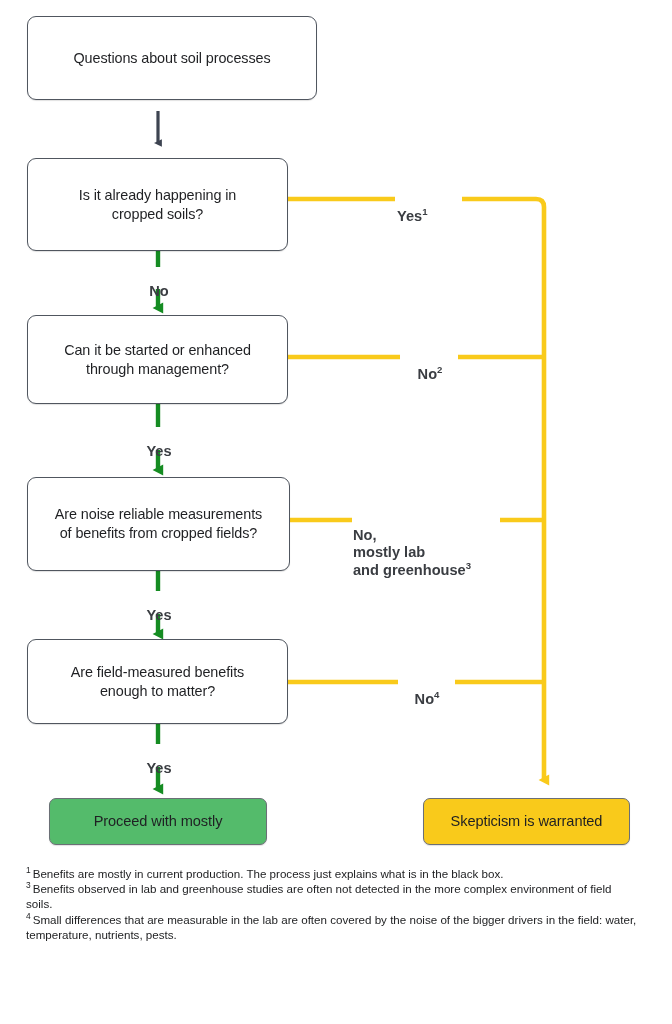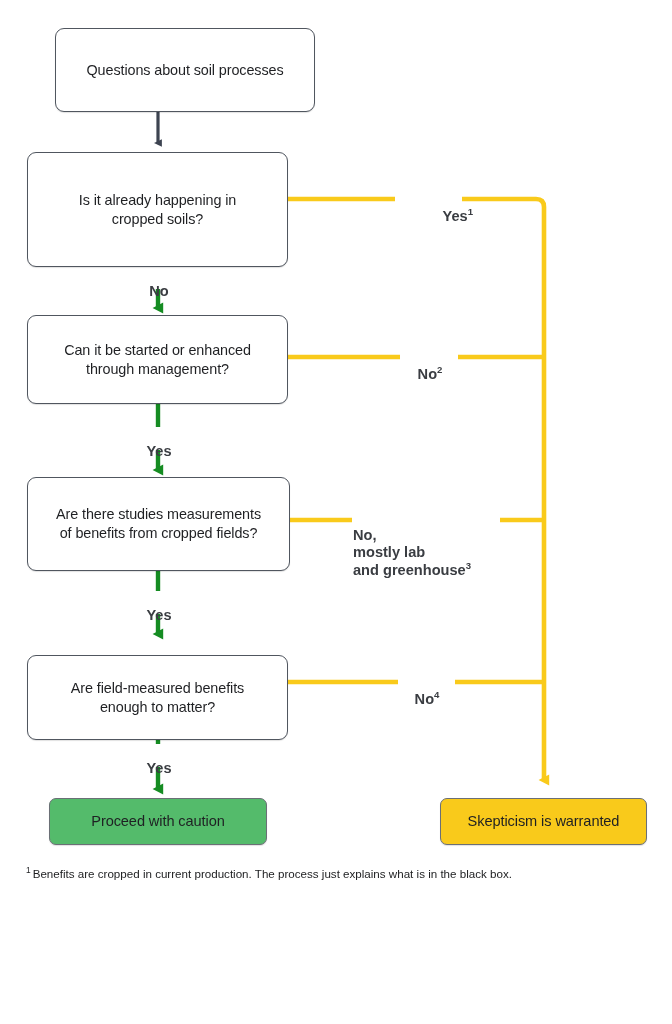--- a/index.html
+++ b/index.html
@@ -138,57 +138,57 @@
     <line x1="290" y1="520" x2="352" y2="520" stroke="#f9ca1b" stroke-width="4.6"></line>
     <line x1="500" y1="520" x2="545" y2="520" stroke="#f9ca1b" stroke-width="4.6"></line>
   </g>
 
   <g>
     <line x1="288" y1="682" x2="398" y2="682" stroke="#f9ca1b" stroke-width="4.6"></line>
     <line x1="455" y1="682" x2="545" y2="682" stroke="#f9ca1b" stroke-width="4.6"></line>
   </g>
 </svg>
 
-<div class="node" style="left:27px; top:28px; width:260px; height:84px;margin-left:28px;">
+<div class="node" style="left:27px; top:16px; width:290px; height:84px;">
   <span class="node-text">Questions about soil processes</span>
 </div>
 
-<div class="node" style="left:27px; top:152px; width:261px; height:115px;">
+<div class="node" style="left:27px; top:158px; width:261px; height:93px;">
   <span class="node-text">Is it already happening in
 cropped soils?</span>
 </div>
 
 <div class="node" style="left:27px; top:315px; width:261px; height:89px;justify-content:center;">
   <span class="node-text">Can it be started or enhanced
 through management?</span>
 </div>
 
 <div class="node" style="left:27px; top:477px; width:263px; height:94px;">
-  <span class="node-text">Are there studies measurements
+  <span class="node-text">Are noise reliable measurements
 of benefits from cropped fields?</span>
 </div>
 
-<div class="node" style="left:27px; top:639px; width:261px; height:85px;margin-top:16px;">
+<div class="node" style="left:27px; top:639px; width:261px; height:85px;">
   <span class="node-text">Are field-measured benefits
 enough to matter?</span>
 </div>
 
 <div class="node terminal green" style="left:49px; top:798px; width:218px; height:47px;">
-  <span class="node-text">Proceed with caution</span>
-</div>
-
-<div class="node terminal yellow" style="left:440px; top:798px; width:207px; height:47px;">
+  <span class="node-text">Proceed with mostly</span>
+</div>
+
+<div class="node terminal yellow" style="left:423px; top:798px; width:207px; height:47px;">
   <span class="node-text">Skepticism is warranted</span>
 </div>
 
 <div class="edge-label" style="left:138px; top:265px; width:42px;">
   <span>No</span>
 </div>
 
-<div class="edge-label" style="left:409px; top:190px; width:64px; text-align:right;">
+<div class="edge-label" style="left:397px; top:190px; width:64px; text-align:left;">
   <span>Yes</span><sup>1</sup>
 </div>
 
 <div class="edge-label" style="left:134px; top:425px; width:50px;">
   <span>Yes</span>
 </div>
 
 <div class="edge-label" style="left:401px; top:348px; width:58px; ">
   <span>No</span><sup>2</sup>
 </div>
@@ -206,15 +206,21 @@
 <div class="edge-label" style="left:134px; top:742px; width:50px;">
   <span>Yes</span>
 </div>
 
 <div class="edge-label" style="left:399px; top:673px; width:56px; text-align:center;">
   <span>No</span><sup>4</sup>
 </div>
 
 <div id="footnotes">
   <div class="fn">
-    <sup>1</sup><span>Benefits are cropped in current production. The process just explains what is in the black box.</span>
+    <sup>1</sup><span>Benefits are mostly in current production. The process just explains what is in the black box.</span>
   </div>
+  <div class="fn">
+    <sup>3</sup><span>Benefits observed in lab and greenhouse studies are often not detected in the more complex environment of field soils.</span>
+  </div>
+  <div class="fn">
+    <sup>4</sup><span>Small differences that are measurable in the lab are often covered by the noise of the bigger drivers in the field: water, temperature, nutrients, pests.</span>
+  </div>
 </div>
 
 </body></html>

